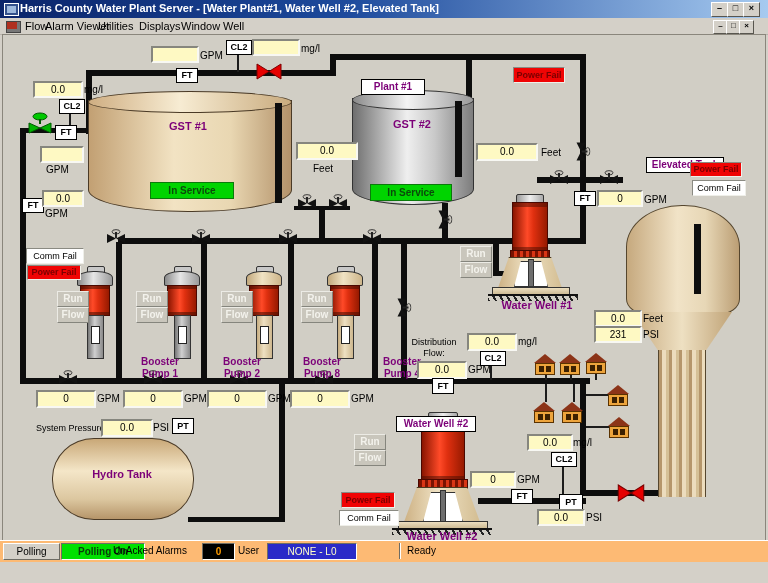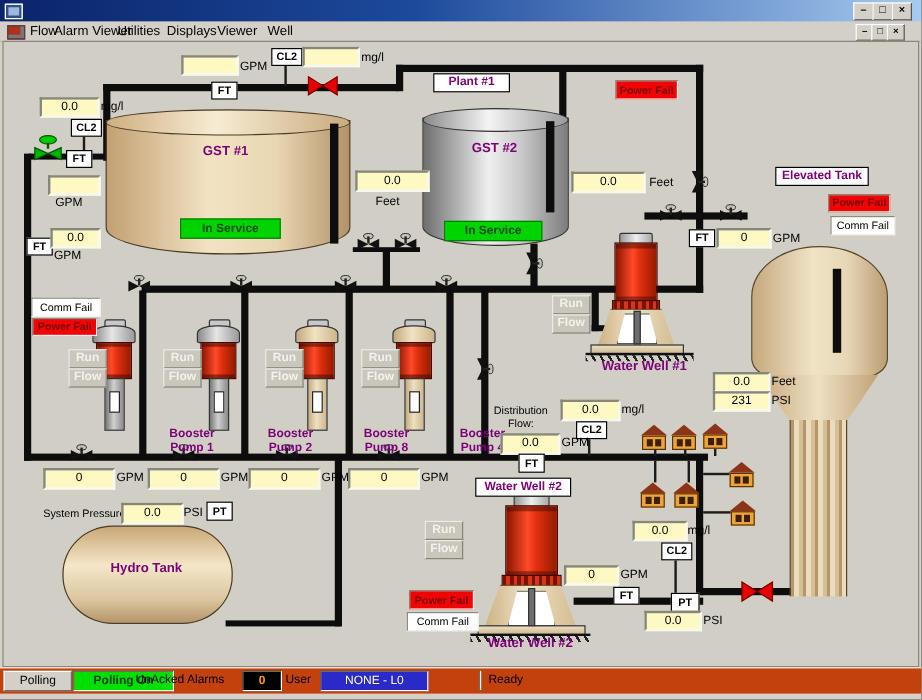--- a/index.html
+++ b/index.html
@@ -19,21 +19,21 @@
           font-size:8px;line-height:10px;text-align:center;color:#000;font-weight:bold;}
   
   .canvas{left:2px;top:34px;width:762px;height:520px;background:#d1cec5;border:1px solid #8a867c;}
   .pp{position:absolute;background:#0d0d0d;}
   .tn{position:absolute;background:#1c1c1c;}
   
   .vb{position:absolute;background:#fef9c3;border:2px solid;border-color:#86867e #f8f8f3 #f8f8f3 #86867e;
       font-size:10px;text-align:center;color:#000;}
   .tg{position:absolute;background:#fff;border:1px solid #000;font-size:9px;font-weight:bold;text-align:center;color:#000;}
   .un{position:absolute;font-size:10px;color:#000;white-space:nowrap;}
-  .lb{position:absolute;background:#fff;border:1px solid #000;color:#7c0078;font-weight:bold;font-size:10px;text-align:center;white-space:nowrap;}
+  .lb{position:absolute;background:#fff;border:1px solid #000;color:#7c0078;font-weight:bold;font-size:10px;text-align:center;white-space:nowrap;margin-top:18px;}
   .pl{position:absolute;color:#7c0078;font-weight:bold;font-size:11px;text-align:center;white-space:nowrap;}
   .al{position:absolute;background:#f00404;color:#7a0000;font-size:9px;font-weight:bold;text-align:center;
       border:1px solid;border-color:#8a8a82 #efefe9 #efefe9 #8a8a82;}
   .cf{position:absolute;background:#fff;color:#000;font-size:9px;text-align:center;
       border:1px solid;border-color:#8a8a82 #efefe9 #efefe9 #8a8a82;}
   .gi{position:absolute;background:#c9c6bc;color:#f3f2ec;font-size:10px;font-weight:bold;text-align:center;
       border:1px solid;border-color:#ecebe5 #85857d #85857d #ecebe5;}
   .gs{position:absolute;background:#00d400;color:#0a4a0a;font-size:10px;font-weight:bold;text-align:center;border:1px solid #0a7a0a;}
   .gn{position:absolute;background:#00d400;color:#000;font-size:9px;text-align:center;
       border:1px solid;border-color:#85857d #ecebe5 #ecebe5 #85857d;}
@@ -82,52 +82,53 @@
   .wplate{background:linear-gradient(#ecdebf,#c9b68e);border:1px solid #333;}
   .wground{background:repeating-linear-gradient(60deg,#222 0 2px,transparent 2px 6px);border-top:2px solid #111;}
   
   .house{position:absolute;width:22px;height:21px;}
   .roof{display:block;width:0;height:0;margin:0 auto;border-left:11px solid transparent;border-right:11px solid transparent;
         border-bottom:9px solid #8c3418;}
   .hbody{width:18px;height:10px;margin:0 auto;background:#eda43c;border:1px solid #5a3200;
          display:flex;align-items:center;justify-content:center;gap:2px;}
   .hbody i{width:5px;height:6px;background:#3c2000;display:block;}
   
-  .statusbar{left:0;top:556px;width:768px;height:21px;background:#c2410c;border-top:1px solid #fff;}
+  .statusbar{left:0;top:540px;width:768px;height:21px;background:#fdba74;border-top:1px solid #fff;}
   .sbtxt{position:absolute;font-size:10px;color:#000;white-space:nowrap;}
   .sbbtn{position:absolute;background:#d4d0c8;border:1px solid;border-color:#fff #6e6c64 #6e6c64 #fff;
          font-size:10px;text-align:center;color:#000;}
   .sbgreen{position:absolute;background:#00e000;border:1px solid;border-color:#6e6c64 #fff #fff #6e6c64;
            font-size:10px;font-weight:bold;text-align:center;color:#0a3a0a;}
   .sbblack{position:absolute;background:#000;border:1px solid;border-color:#6e6c64 #fff #fff #6e6c64;
            font-size:10px;font-weight:bold;text-align:center;color:#ff9c00;}
   .sbblue{position:absolute;background:#2a2ac8;border:1px solid;border-color:#6e6c64 #fff #fff #6e6c64;
           font-size:10px;text-align:center;color:#ffffc8;}
   .sbdiv{position:absolute;width:0;border-left:1px solid #6e6c64;border-right:1px solid #fff;}
 </style>
 </head>
 <body>
 
 <div class="screen">
 
   <div class="a titlebar">
     <span class="appicon"></span>
+    <span class="ttext">Harris County Water Plant Server - [Water Plant#1, Water Well #2, Elevated Tank]</span>
     <span class="winbtn" style="left:711px;top:2px;">–</span>
     <span class="winbtn" style="left:727px;top:2px;">□</span>
     <span class="winbtn" style="left:743px;top:2px;">×</span>
   </div>
 
   <div class="a menubar">
     <span class="micon"></span>
     <span class="mitem" style="left:22px;">Flow</span>
     <span class="mitem" style="left:42px;">Alarm Viewer</span>
     <span class="mitem" style="left:95px;">Utilities</span>
 
     <span class="mitem" style="left:136px;">Displays</span>
-    <span class="mitem" style="left:178px;">Viewer</span>
+    <span class="mitem" style="left:178px;">Window</span>
     <span class="mitem" style="left:220px;">Well</span>
     <span class="mdibtn" style="left:713px;top:2px;">–</span>
     <span class="mdibtn" style="left:726px;top:2px;">□</span>
     <span class="mdibtn" style="left:739px;top:2px;">×</span>
   </div>
 
   <div class="a canvas"></div>
 
   <div class="pp" style="left:86px;top:70px;width:246px;height:6px;"></div>
   <div class="pp" style="left:330px;top:54px;width:6px;height:22px;"></div>

